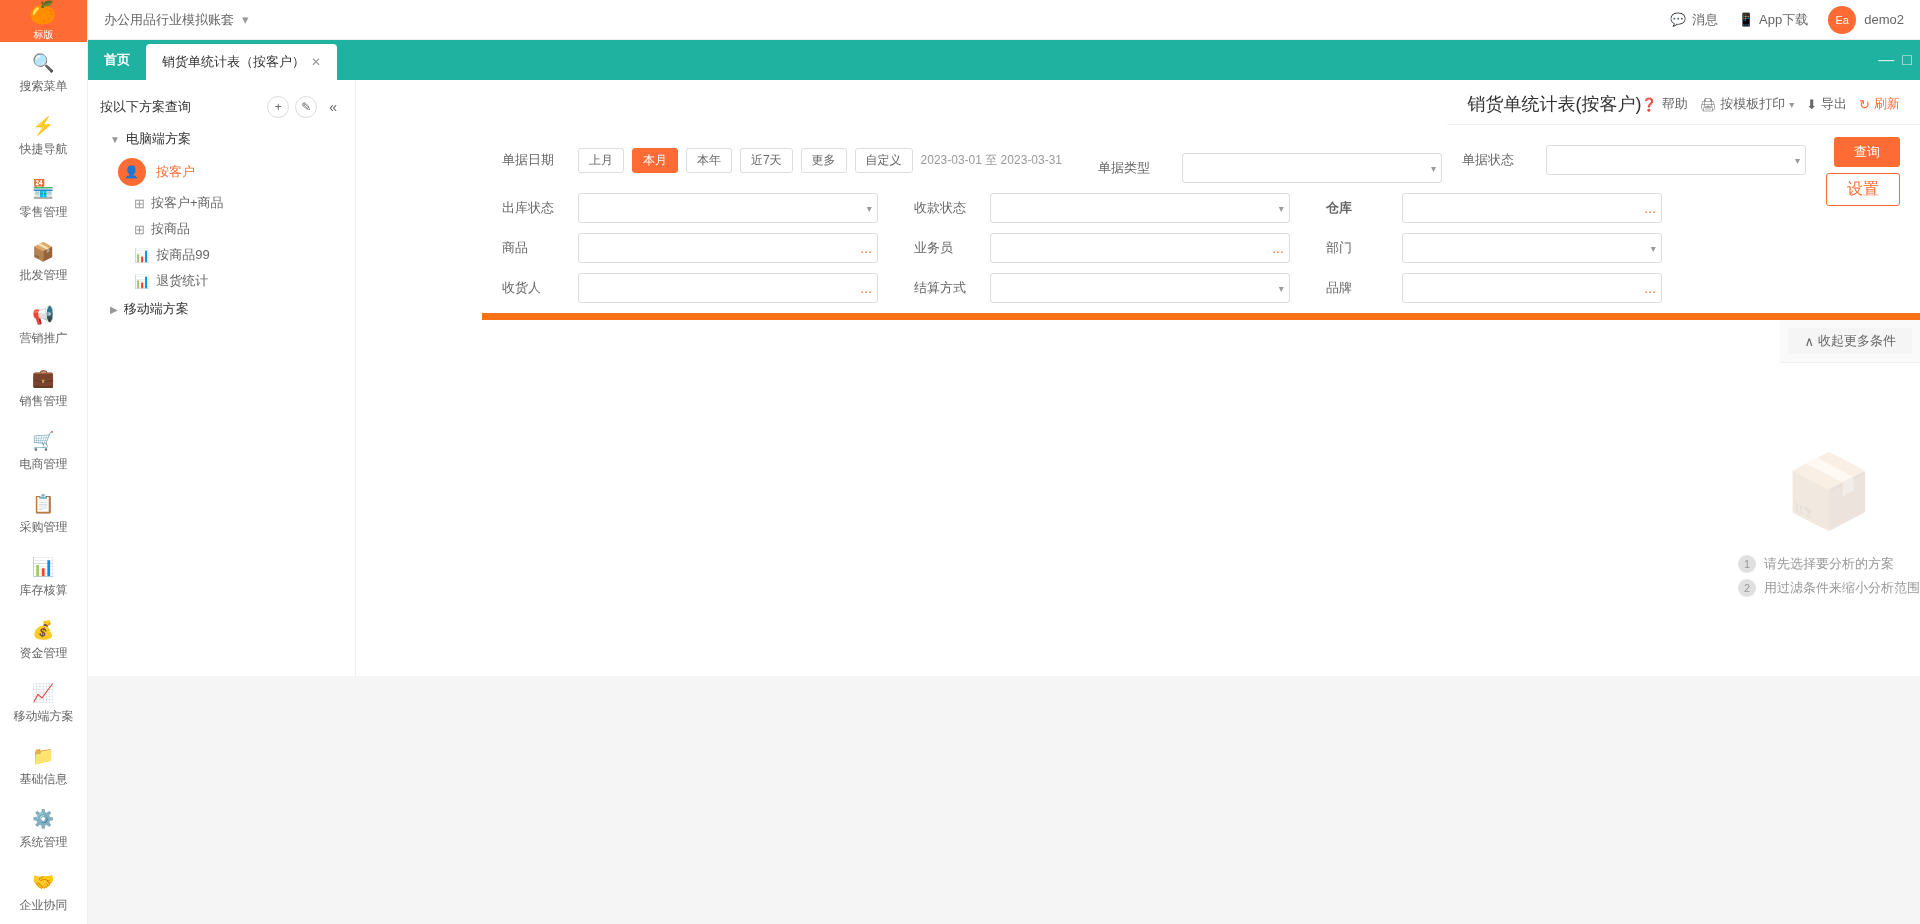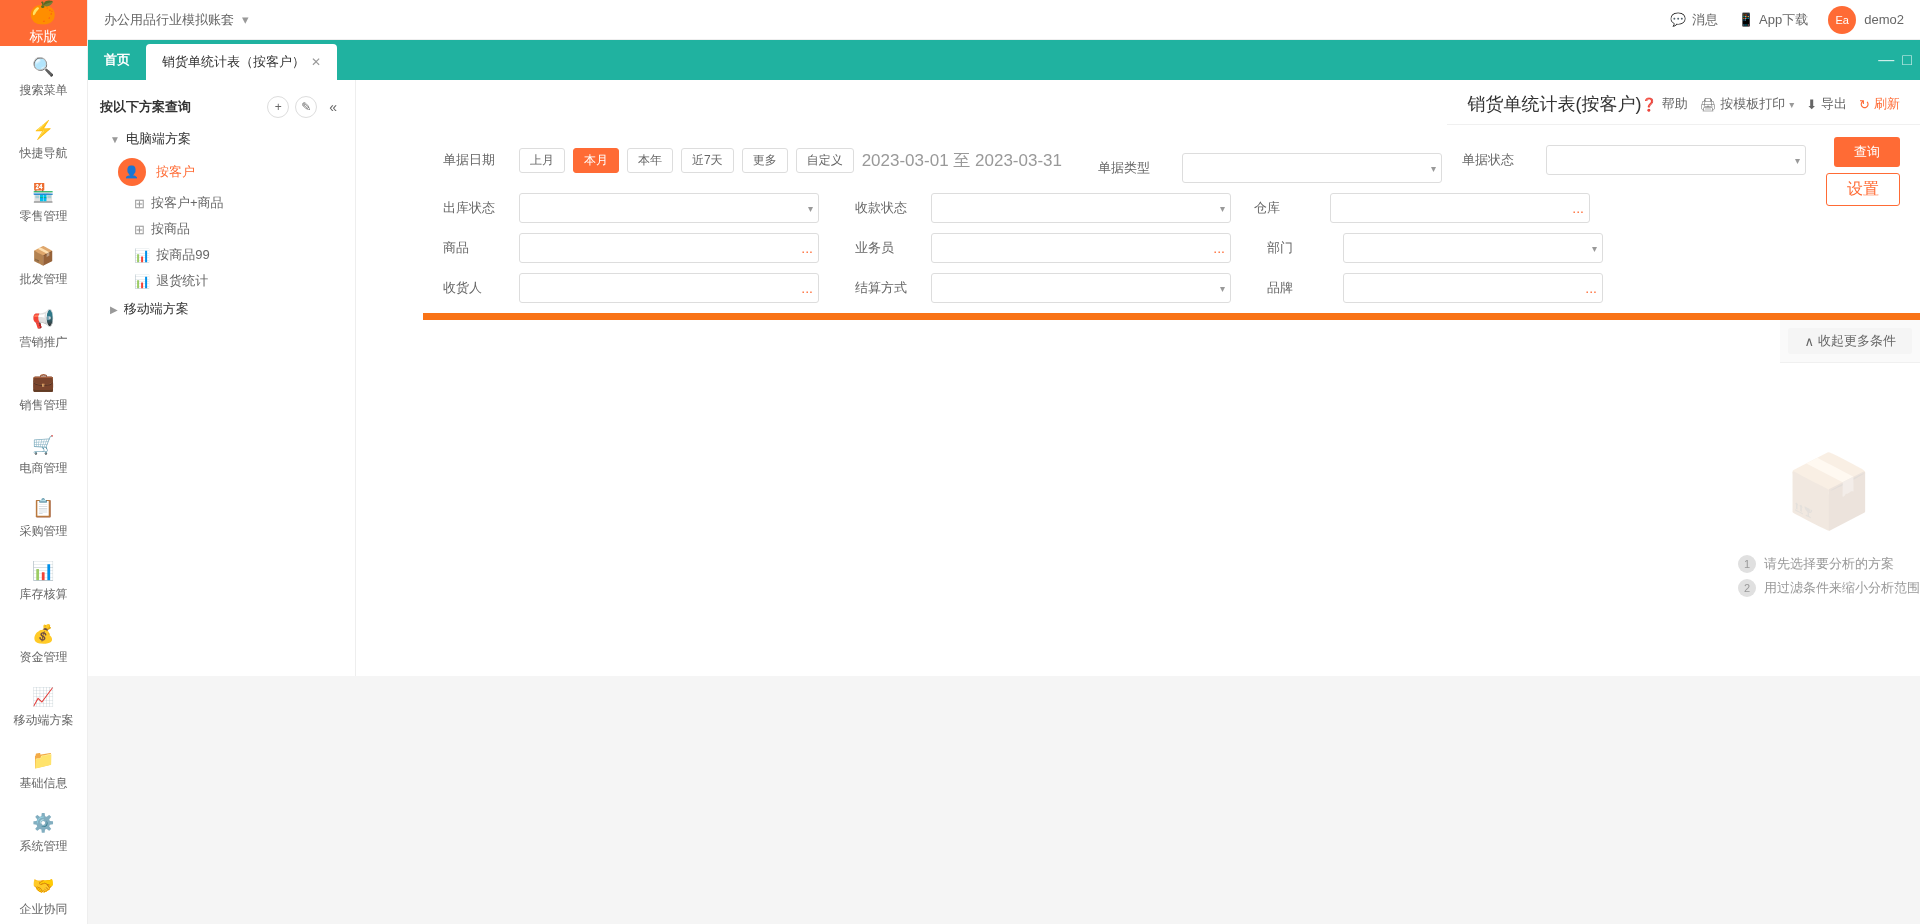--- a/index.html
+++ b/index.html
@@ -1,21 +1,21 @@
 <!DOCTYPE html>
 <html><head>
   <meta charset="utf-8">
   <style>
     * { margin: 0; padding: 0; box-sizing: border-box; }
     body { font-family: 'Microsoft YaHei', Arial, sans-serif; font-size: 13px; background: #f5f5f5; color: #333; width: 1920px; height: 924px; overflow: hidden; display: flex; }
 
     
     .sidebar { width: 88px; background: #fff; display: flex; flex-direction: column; align-items: center; border-right: 1px solid #eee; height: 924px; overflow-y: auto; flex-shrink: 0; }
     .sidebar-logo { width: 88px; height: 56px; background: #ff6b35; display: flex; align-items: center; justify-content: center; flex-direction: column; }
-    .sidebar-logo-text { color: #fff; font-size: 14px; margin-top: 2px; }
+    .sidebar-logo-text { color: #fff; font-size: 10px; margin-top: 2px; }
     .sidebar-menu-item { width: 88px; padding: 10px 5px; text-align: center; cursor: pointer; color: #666; font-size: 12px; display: flex; flex-direction: column; align-items: center; gap: 4px; }
     .sidebar-menu-item .icon { font-size: 18px; }
 
     
     .main-area { flex: 1; display: flex; flex-direction: column; height: 676px; overflow: hidden; }
 
     
     .top-header { height: 40px; background: #fff; border-bottom: 1px solid #eee; display: flex; align-items: center; justify-content: space-between; padding: 0 16px; flex-shrink: 0; }
     .header-left { display: flex; align-items: center; gap: 8px; color: #666; font-size: 13px; }
     .header-right { display: flex; align-items: center; gap: 20px; }
@@ -30,21 +30,21 @@
     .tab-close { font-size: 12px; color: #999; cursor: pointer; }
     .tab-bar-actions { margin-left: auto; display: flex; align-items: center; gap: 8px; padding-right: 8px; }
     .tab-bar-action-btn { color: rgba(255,255,255,0.8); cursor: pointer; font-size: 16px; }
 
     
     .page-content { flex: 1; display: flex; overflow: hidden; background: #f5f5f5; }
 
     
     .left-panel { width: 268px; background: #fff; border-right: 1px solid #eee; padding: 10px 0; flex-shrink: 0; overflow-y: auto; }
     .left-panel-header { display: flex; align-items: center; justify-content: space-between; padding: 6px 12px; }
-    .left-panel-title { font-size: 13px; color: #333; font-weight: 700; }
+    .left-panel-title { font-size: 13px; color: #333; font-weight: 400; }
     .panel-icon-btn { width: 22px; height: 22px; border-radius: 50%; border: 1px solid #ddd; display: flex; align-items: center; justify-content: center; cursor: pointer; font-size: 12px; color: #666; }
     .collapse-btn { cursor: pointer; color: #666; padding: 2px 6px; font-size: 14px; }
     .tree-group { padding-left: 10px; }
     .tree-group-header { display: flex; align-items: center; gap: 6px; padding: 6px 12px; color: #333; font-size: 13px; cursor: pointer; }
     .tree-group-header .arrow { font-size: 10px; color: #999; }
     .tree-child { padding: 4px 12px 4px 36px; cursor: pointer; display: flex; align-items: center; gap: 6px; font-size: 13px; color: #666; }
     .tree-child.active { color: #ff6b35; }
     .active-dot { width: 28px; height: 28px; background: #ff6b35; border-radius: 50%; display: flex; align-items: center; justify-content: center; color: #fff; font-size: 12px; margin-right: 4px; }
 
     
@@ -55,21 +55,21 @@
     .page-title { font-size: 18px; font-weight: 500; color: #333; }
     .title-actions { display: flex; align-items: center; gap: 12px; }
     .title-action-btn { display: flex; align-items: center; gap: 4px; color: #666; font-size: 13px; cursor: pointer; }
     .export-btn { display: flex; align-items: center; gap: 4px; color: #666; font-size: 13px; cursor: pointer; }
     .refresh-btn { display: flex; align-items: center; gap: 4px; color: #ff6b35; font-size: 13px; cursor: pointer; }
     .filter-row { display: flex; align-items: center; gap: 16px; margin-bottom: 12px; }
     .filter-label { color: #666; font-size: 13px; white-space: nowrap; min-width: 60px; }
     .filter-date-group { display: flex; align-items: center; gap: 8px; }
     .date-btn { padding: 3px 10px; border: 1px solid #ddd; border-radius: 3px; cursor: pointer; font-size: 12px; color: #666; background: #fff; }
     .date-btn.active { background: #ff6b35; color: #fff; border-color: #ff6b35; }
-    .date-range { font-size: 17px; color: #999; }
+    .date-range { font-size: 12px; color: #999; }
     .filter-select { height: 30px; border: 1px solid #ddd; border-radius: 3px; padding: 0 24px 0 8px; color: #666; font-size: 13px; cursor: pointer; background: #fff; min-width: 200px; appearance: none; position: relative; }
     .filter-select-wrap { position: relative; display: inline-flex; align-items: center; }
     .filter-select-wrap .chevron { position: absolute; right: 6px; pointer-events: none; color: #999; font-size: 10px; }
     .filter-input-wrap { position: relative; display: inline-flex; align-items: center; min-width: 200px; }
     .filter-input { height: 30px; border: 1px solid #ddd; border-radius: 3px; padding: 0 24px 0 8px; color: #666; font-size: 13px; width: 100%; outline: none; }
     .filter-input-wrap .dots { position: absolute; right: 6px; color: #ff6b35; cursor: pointer; font-size: 14px; }
 
     
     .collapse-more { text-align: center; padding: 8px; }
     .collapse-more-btn { display: inline-flex; align-items: center; gap: 4px; color: #666; font-size: 13px; cursor: pointer; padding: 4px 16px; border-radius: 3px; background: #f5f5f5; }
@@ -315,21 +315,21 @@
             <span class="filter-label">出库状态</span>
             <div class="filter-select-wrap">
               <select class="filter-select" style="min-width:300px;"></select>
               <span class="chevron">▾</span>
             </div>
             <span class="filter-label" style="margin-left:20px;">收款状态</span>
             <div class="filter-select-wrap">
               <select class="filter-select" style="min-width:300px;"></select>
               <span class="chevron">▾</span>
             </div>
-            <span class="filter-label" style="margin-left:7px;">仓库</span>
+            <span class="filter-label" style="margin-left:20px;font-weight:bold;">仓库</span>
             <div class="filter-input-wrap" style="min-width:260px;">
               <input class="filter-input" value="" style="">
               <span class="dots">...</span>
             </div>
           </div>
 
           <div class="filter-row" style="margin-bottom:10px;">
             <span class="filter-label">商品</span>
             <div class="filter-input-wrap" style="min-width:300px;">
               <input class="filter-input" value="" style="">

